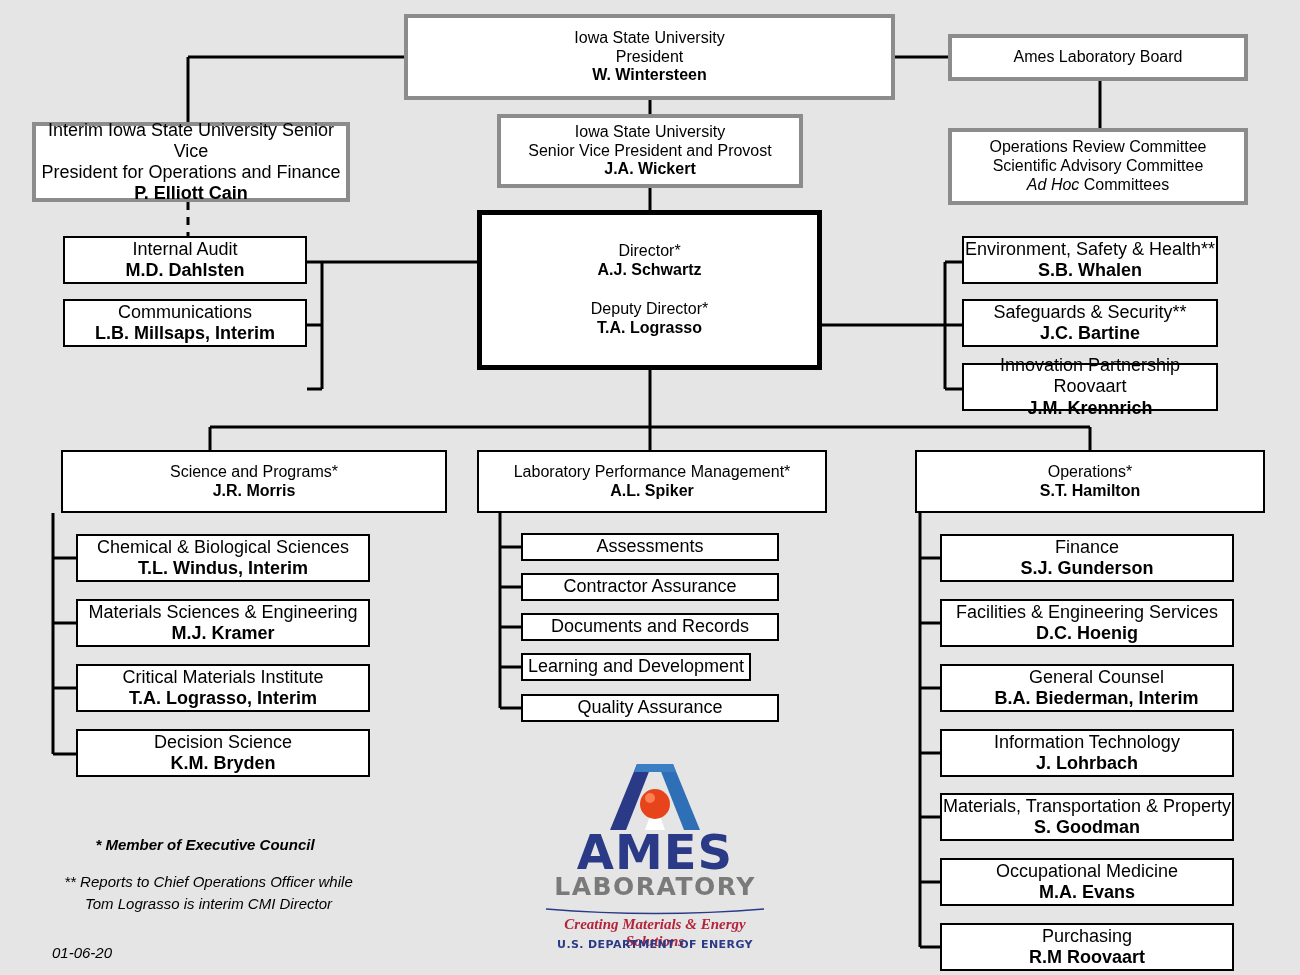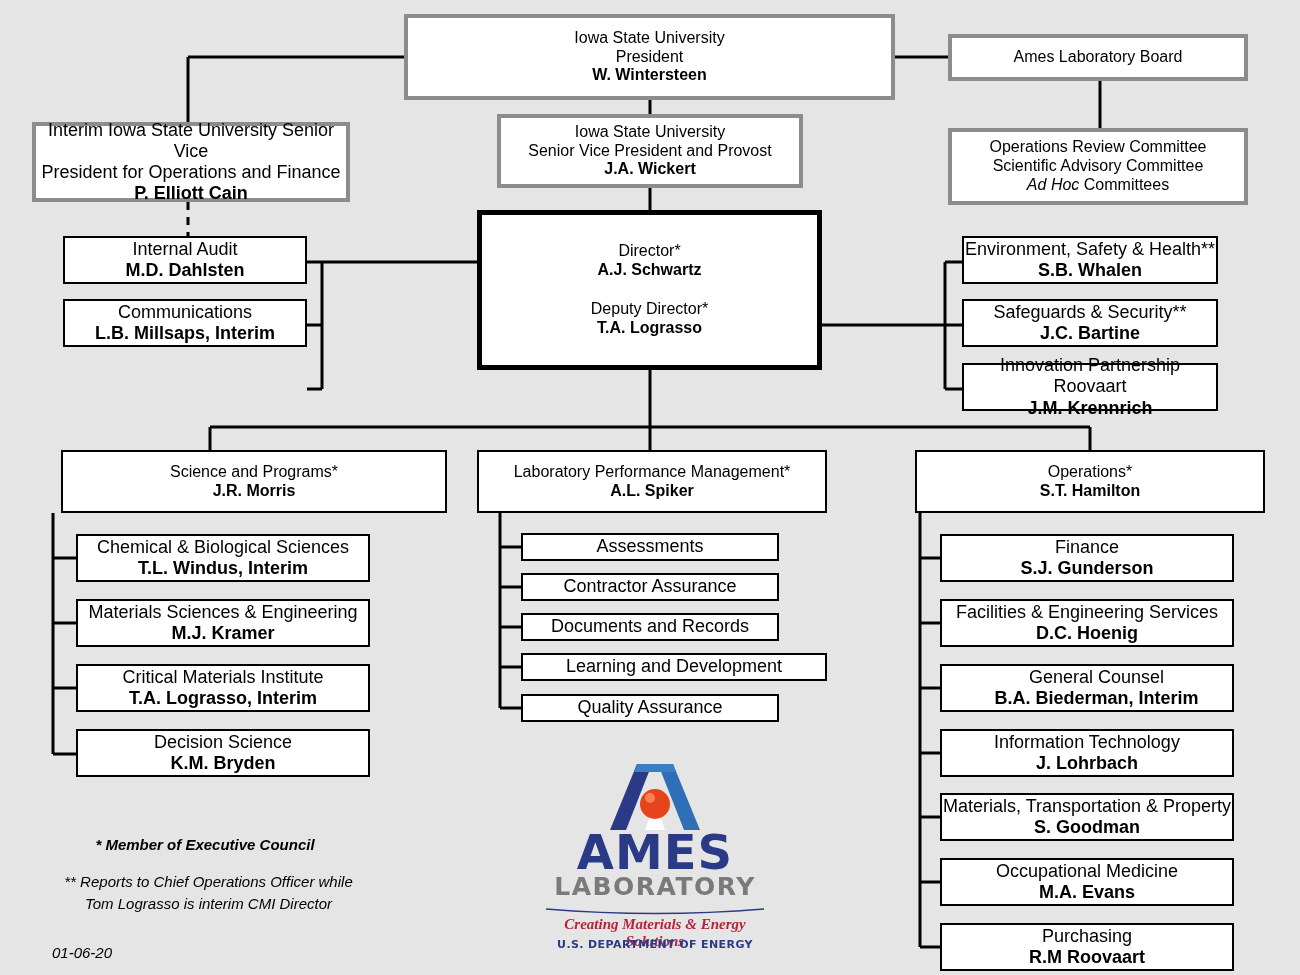--- a/index.html
+++ b/index.html
@@ -200,21 +200,21 @@
 
   <div class="node b-thin fs15" style="left:521px;top:533px;width:258px;height:28px;">
     <span class="t">Assessments</span>
   </div>
   <div class="node b-thin fs15" style="left:521px;top:573px;width:258px;height:28px;">
     <span class="t">Contractor Assurance</span>
   </div>
   <div class="node b-thin fs15" style="left:521px;top:613px;width:258px;height:28px;">
     <span class="t">Documents and Records</span>
   </div>
-  <div class="node b-thin fs15" style="left:521px;top:653px;width:306px;height:28px;">
+  <div class="node b-thin fs15" style="left:521px;top:653px;width:230px;height:28px;">
     <span class="t">Learning and Development</span>
   </div>
   <div class="node b-thin fs15" style="left:521px;top:694px;width:258px;height:28px;">
     <span class="t">Quality Assurance</span>
   </div>
 
   <div class="node b-thin fs15" style="left:940px;top:534px;width:294px;height:48px;">
     <span class="t">Finance</span>
     <span class="n">S.J. Gunderson</span>
   </div>

